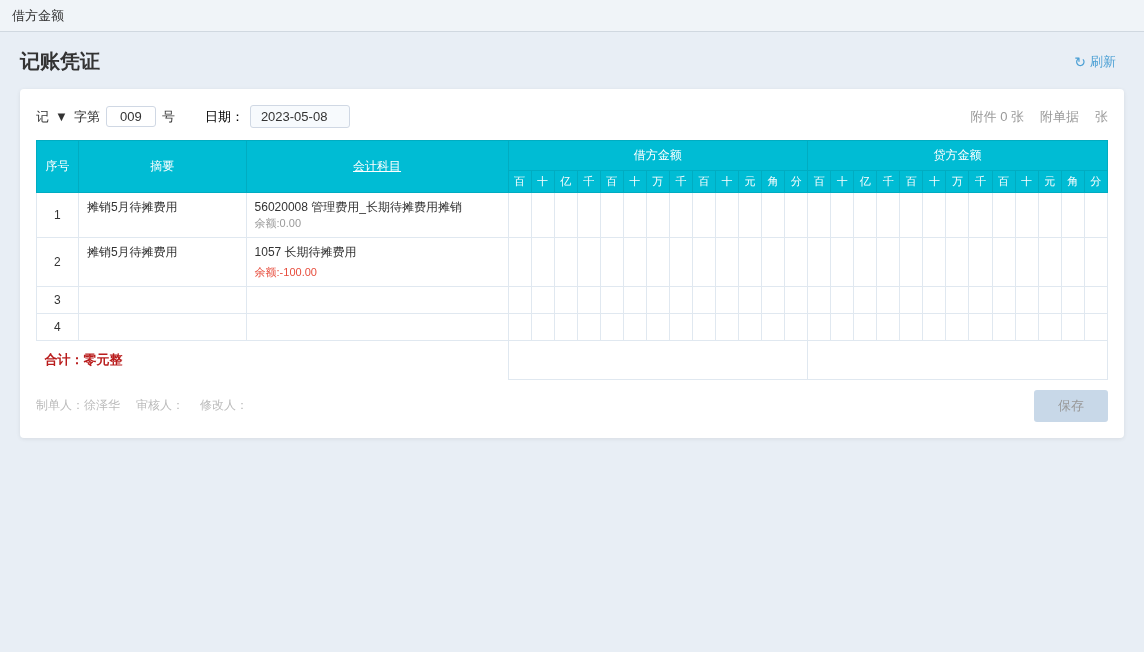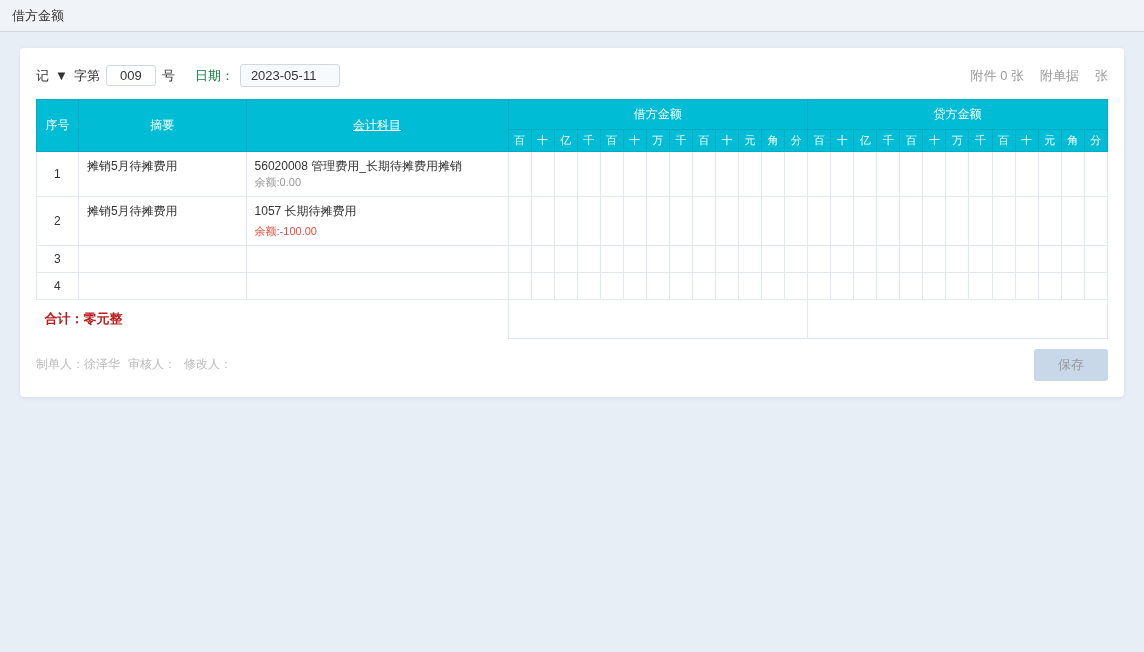--- a/index.html
+++ b/index.html
@@ -89,21 +89,21 @@
     .zi-number {
       border: 1px solid #d0d8e4;
       border-radius: 3px;
       padding: 2px 8px;
       font-size: 13px;
       color: #333;
       min-width: 50px;
       text-align: center;
     }
     .hao-label { color: #333; }
-    .date-label { color: #15803d; margin-left: 14px; }
+    .date-label { color: #000000; margin-left: 24px; }
     .date-input {
       border: 1px solid #d0d8e4;
       border-radius: 3px;
       padding: 3px 10px;
       font-size: 13px;
       color: #333;
       background: #f7fafd;
       min-width: 100px;
     }
     
@@ -166,21 +166,21 @@
     .total-row td {
       padding: 10px 8px;
       font-size: 13px;
       font-weight: bold;
       color: #b91c1c;
       background: #fff;
     }
     .footer-bar {
       display: flex;
       align-items: center;
-      gap: 8px;
+      gap: 16px;
       padding-top: 10px;
       color: #bbb;
       font-size: 12px;
     }
     .save-btn {
       margin-left: auto;
       background: #c8d8e8;
       color: #999;
       border: none;
       border-radius: 3px;
@@ -205,34 +205,41 @@
   </style>
 </head>
 <body>
 
 <div class="title-bar">
   <span>借方金额</span>
 </div>
 
 <div class="main-content">
 
+  <div class="page-header">
+    <span class="page-title">记账凭证</span>
+    <button class="refresh-btn">
+      <span style="font-size:14px;">↻</span>
+      <span>刷新</span>
+    </button>
+  </div>
 
   <div class="card">
 
     <div class="form-bar">
       <div class="form-bar-left">
         <span class="ji-label">记</span>
         <div class="ji-dropdown">
           <span>▼</span>
         </div>
         <span class="zi-label">字第</span>
         <div class="zi-number">009</div>
         <span class="hao-label">号</span>
         <span class="date-label">日期：</span>
-        <div class="date-input">2023-05-11</div>
+        <div class="date-input">2023-05-08</div>
       </div>
       <div class="form-bar-right">
         <span>附件 0 张</span>
         <span>附单据</span>
         <span>张</span>
       </div>
     </div>
 
     <div class="scrollbar-area">
       <table class="voucher-table">

